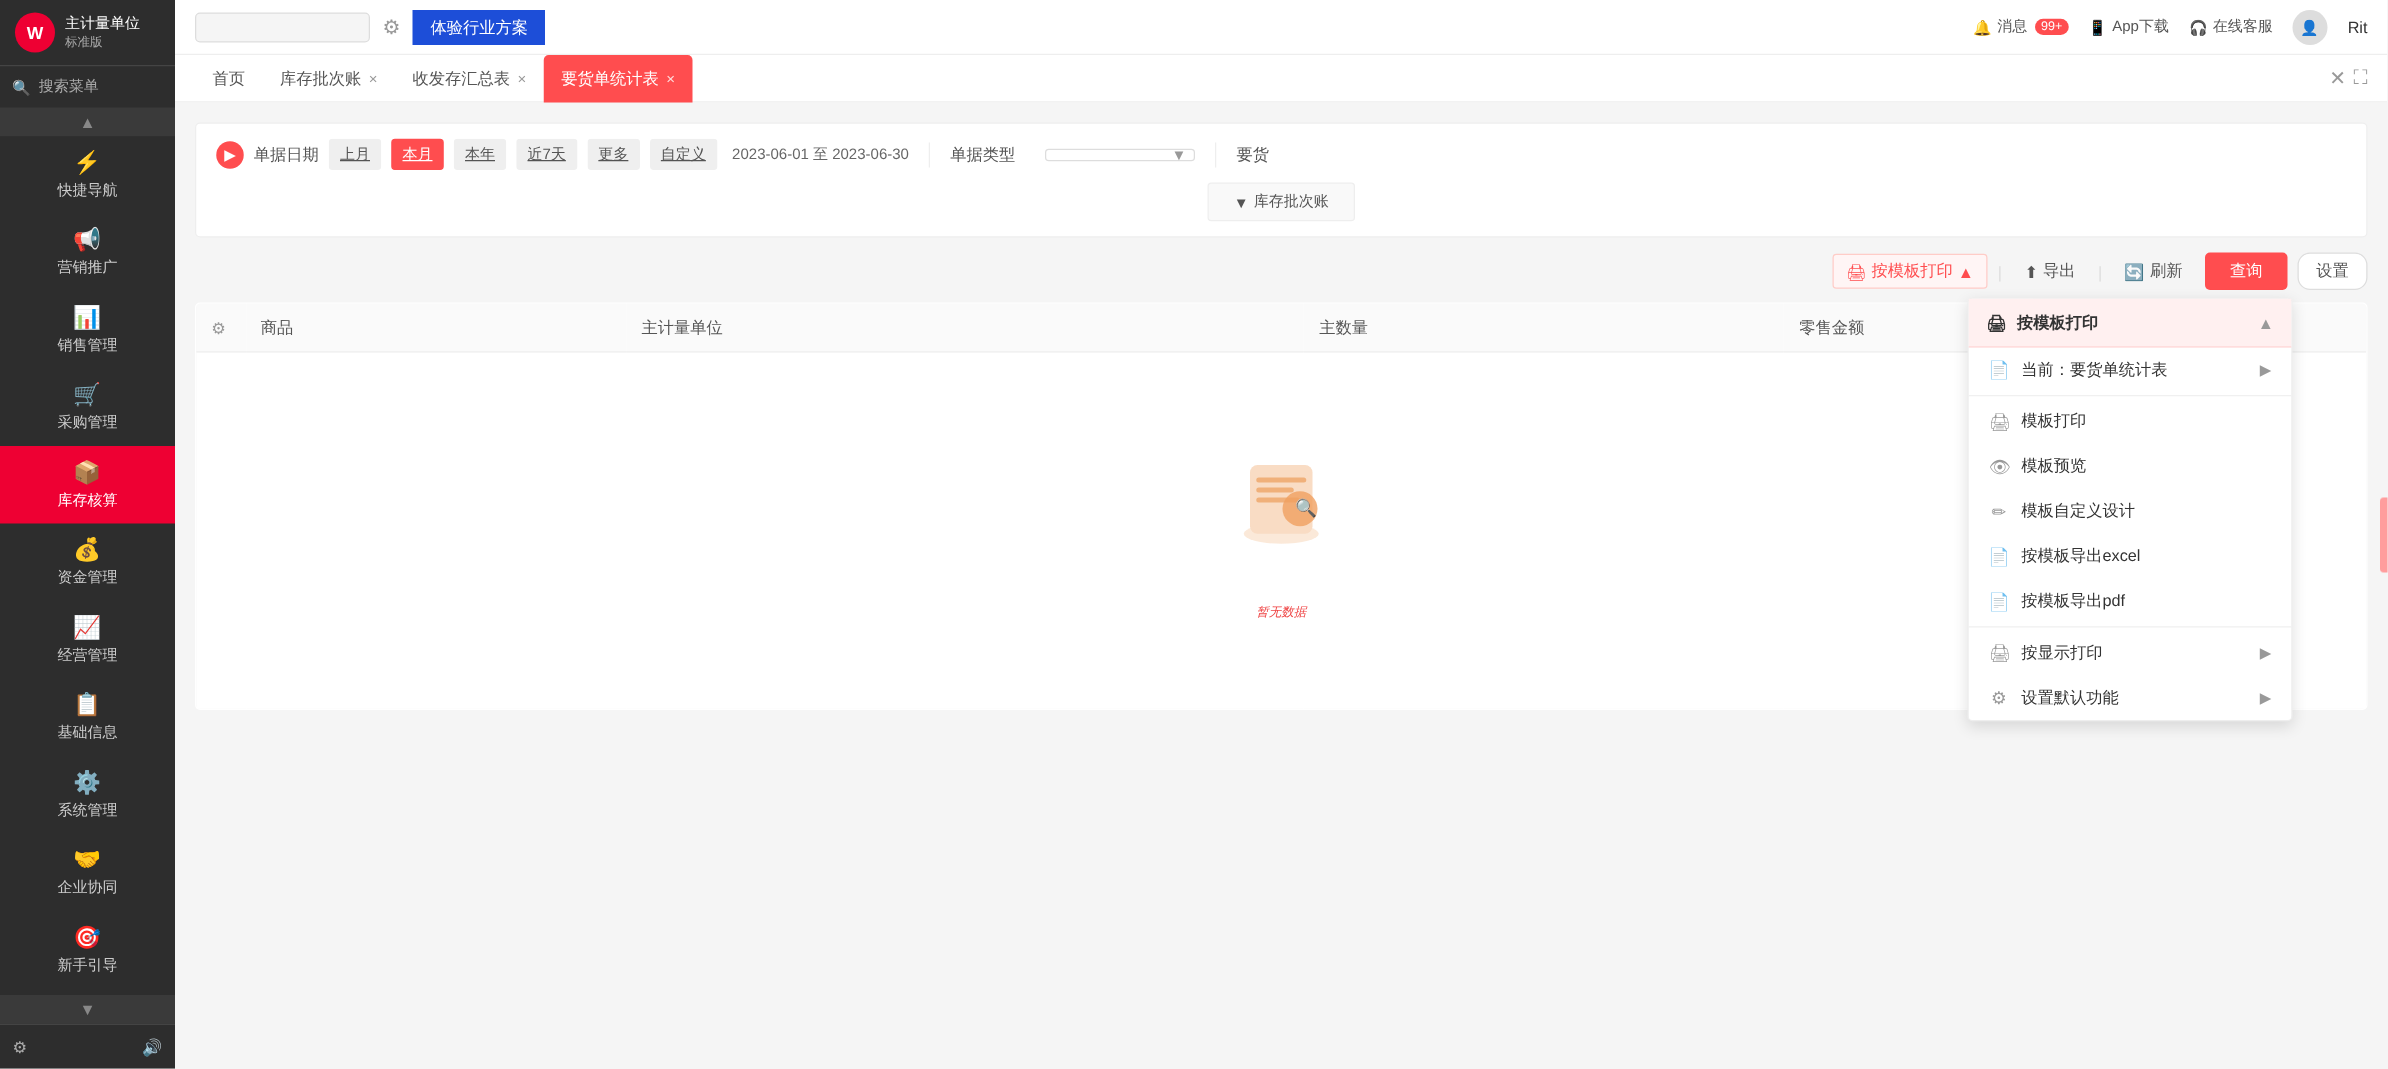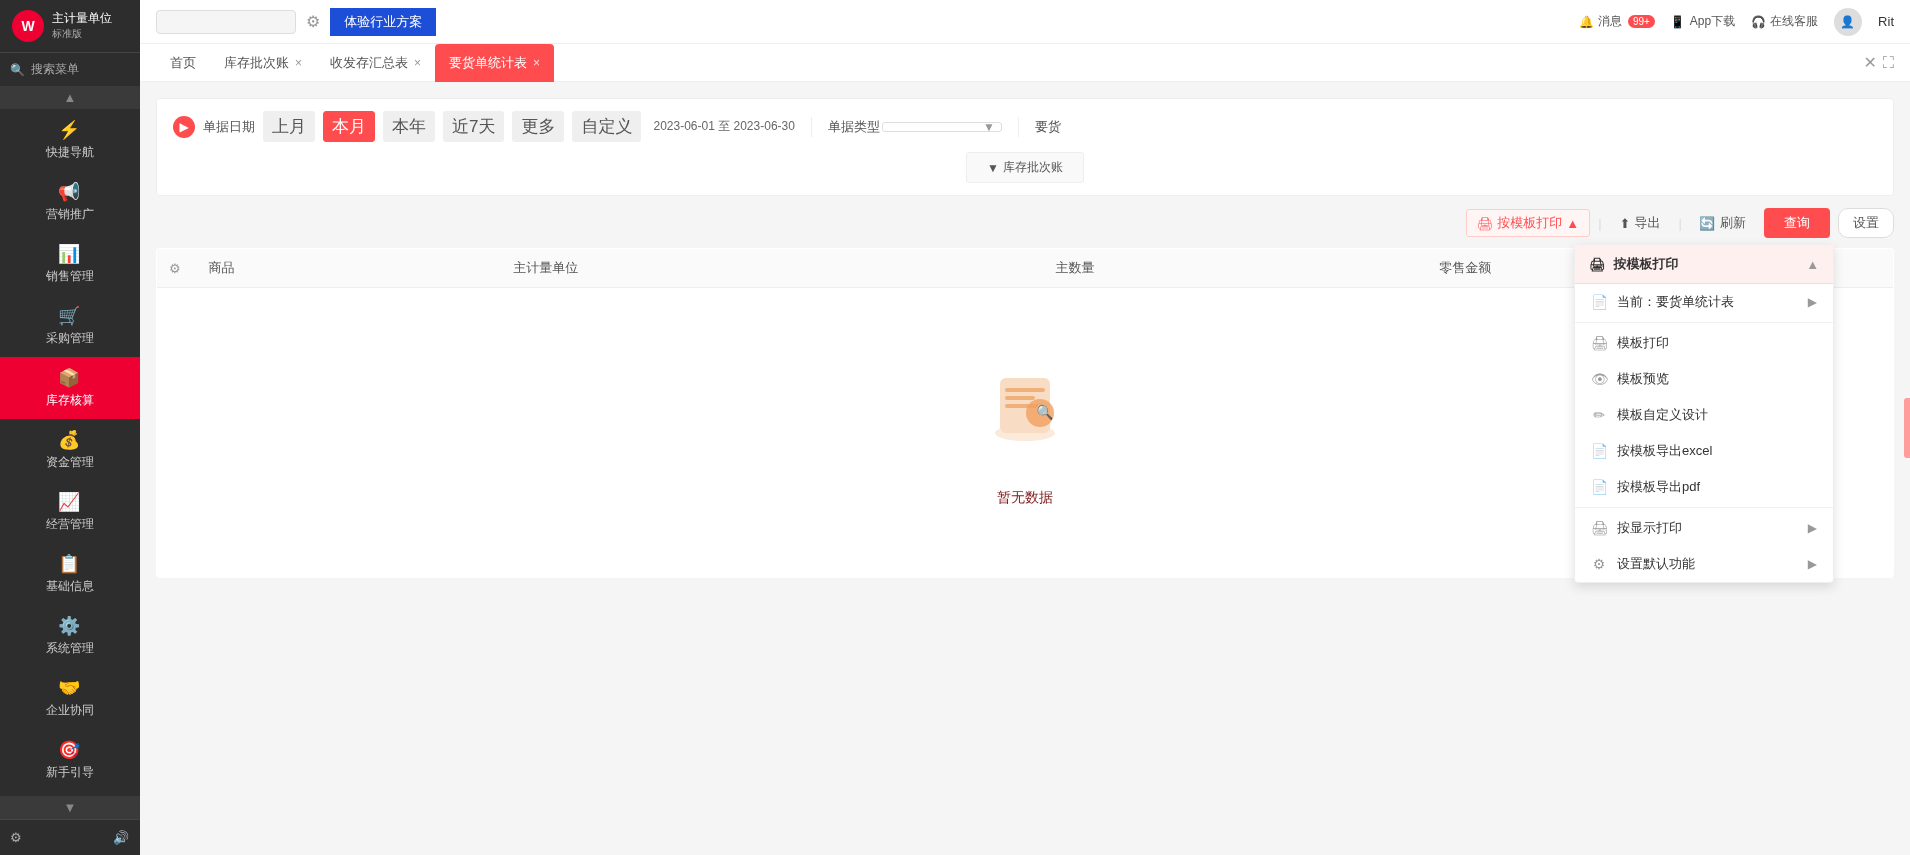--- a/index.html
+++ b/index.html
@@ -123,30 +123,30 @@
     }
 
     
     .filter-bar {
       background: #fff; border-radius: 4px; padding: 12px 16px;
       margin-bottom: 12px; border: 1px solid #eee;
     }
     .filter-row { display: flex; align-items: center; gap: 8px; flex-wrap: wrap; }
     .filter-label { color: #555; font-size: 13px; white-space: nowrap; }
     .date-btn {
-      padding: 3px 8px; border-radius: 3px; font-size: 17px; cursor: pointer;
-      border: 1px solid transparent; color: #555;
+      padding: 3px 8px; border-radius: 3px; font-size: 12px; cursor: pointer;
+      border: 1px solid transparent; color: #555; text-decoration: underline;
     }
     .date-btn.active { background: #ff4d4f; color: #fff; border-color: #ff4d4f; }
     .date-range { font-size: 12px; color: #666; margin-left: 4px; }
     .filter-divider { width: 1px; height: 20px; background: #eee; margin: 0 8px; }
 
     
     .type-select {
-      display: flex; align-items: center; gap: 2px;
+      display: flex; align-items: center; gap: 24px;
     }
     .select-box {
       border: 1px solid #ddd; border-radius: 3px; padding: 4px 24px 4px 8px;
       font-size: 12px; color: #333; position: relative; cursor: pointer;
       background: #fff; min-width: 120px;
     }
     .btn-template {
       display: flex; align-items: center; gap: 4px;
       color: #ff4d4f; cursor: pointer; font-size: 13px;
       padding: 4px 10px; border: 1px solid #ffccc7; border-radius: 3px; background: #fff5f5;
@@ -184,21 +184,21 @@
       padding: 10px 12px; border-bottom: 1px solid #f5f5f5;
       color: #333; font-size: 13px;
     }
 
     
     .empty-state {
       display: flex; flex-direction: column; align-items: center; justify-content: center;
       padding: 60px 0;
     }
     .empty-icon { font-size: 80px; margin-bottom: 12px; }
-    .empty-text { color: #7f1d1d; font-size: 14px; }
+    .empty-text { color: #ef4444; font-size: 10px; font-style: italic; }
 
     
     .dropdown-menu {
       position: absolute;
       top: 36px;
       right: 60px;
       background: #fff;
       border: 1px solid #eee;
       border-radius: 4px;
       box-shadow: 0 4px 12px rgba(0,0,0,0.12);

